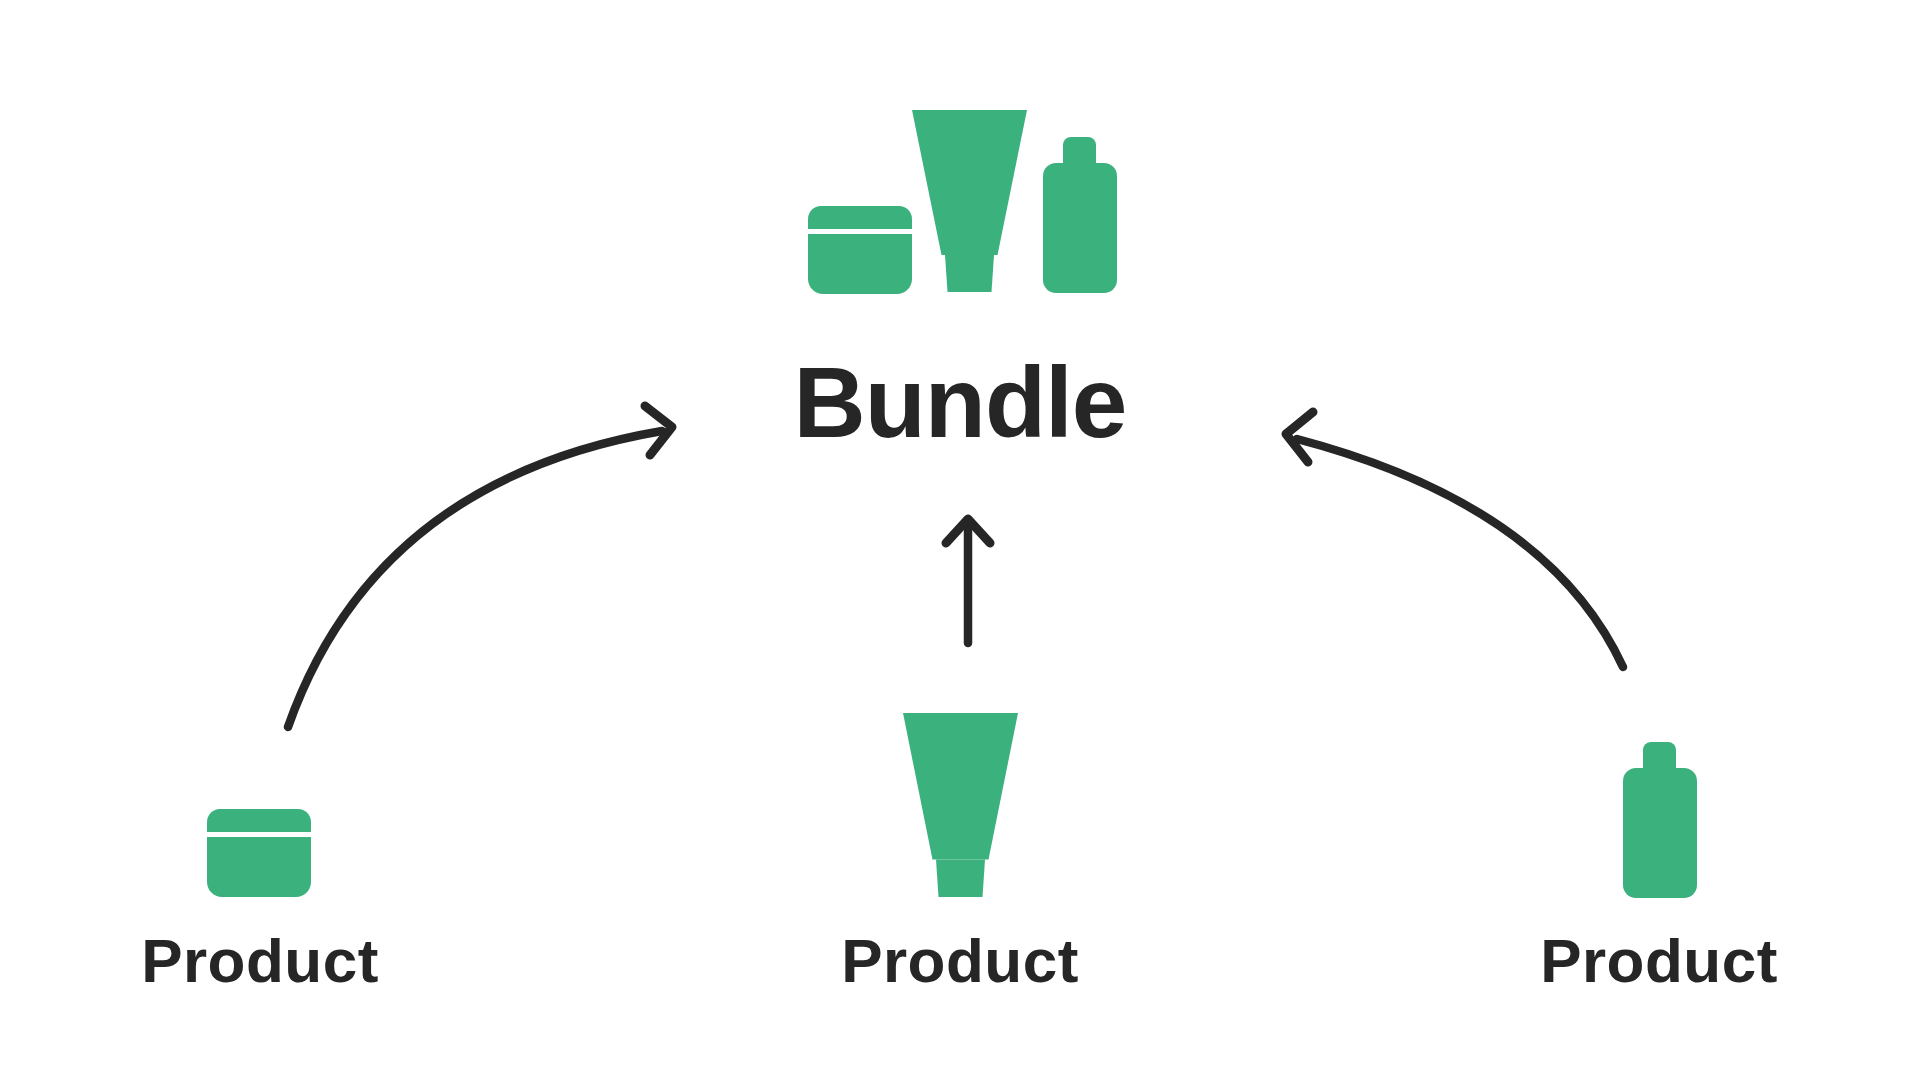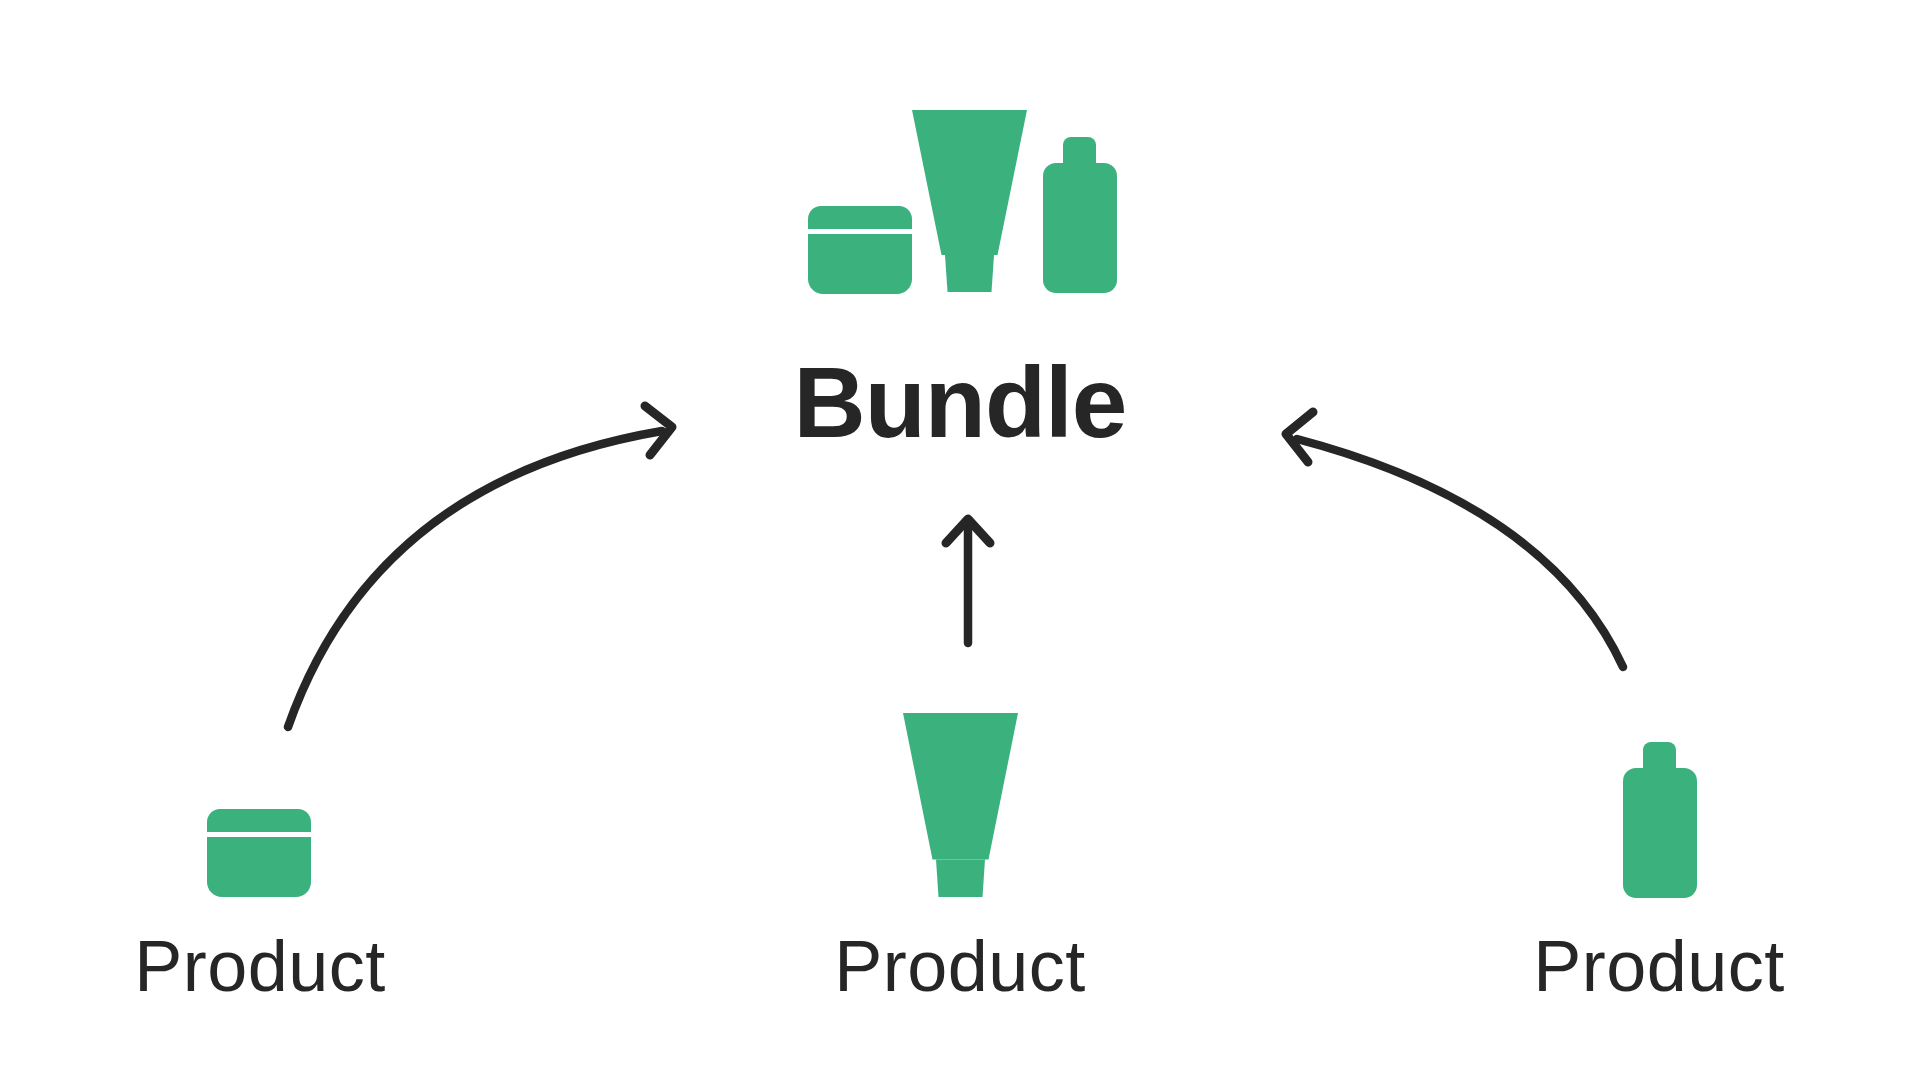--- a/index.html
+++ b/index.html
@@ -44,22 +44,22 @@
     left: 660px;
     top: 352px;
     width: 600px;
     font-size: 100px;
     font-weight: 600;
     letter-spacing: -1px;
   }
   .product-label {
     top: 930px;
     width: 400px;
-    font-size: 72px;
-    font-weight: 400;
+    font-size: 62px;
+    font-weight: 700;
     letter-spacing: 0.5px;
   }
   .product-label.p-left   { left: 60px; }
   .product-label.p-center { left: 760px; }
   .product-label.p-right  { left: 1459px; }
   .defs-svg { position: absolute; width: 0; height: 0; overflow: hidden; }
 </style>
 </head>
 <body>
 

